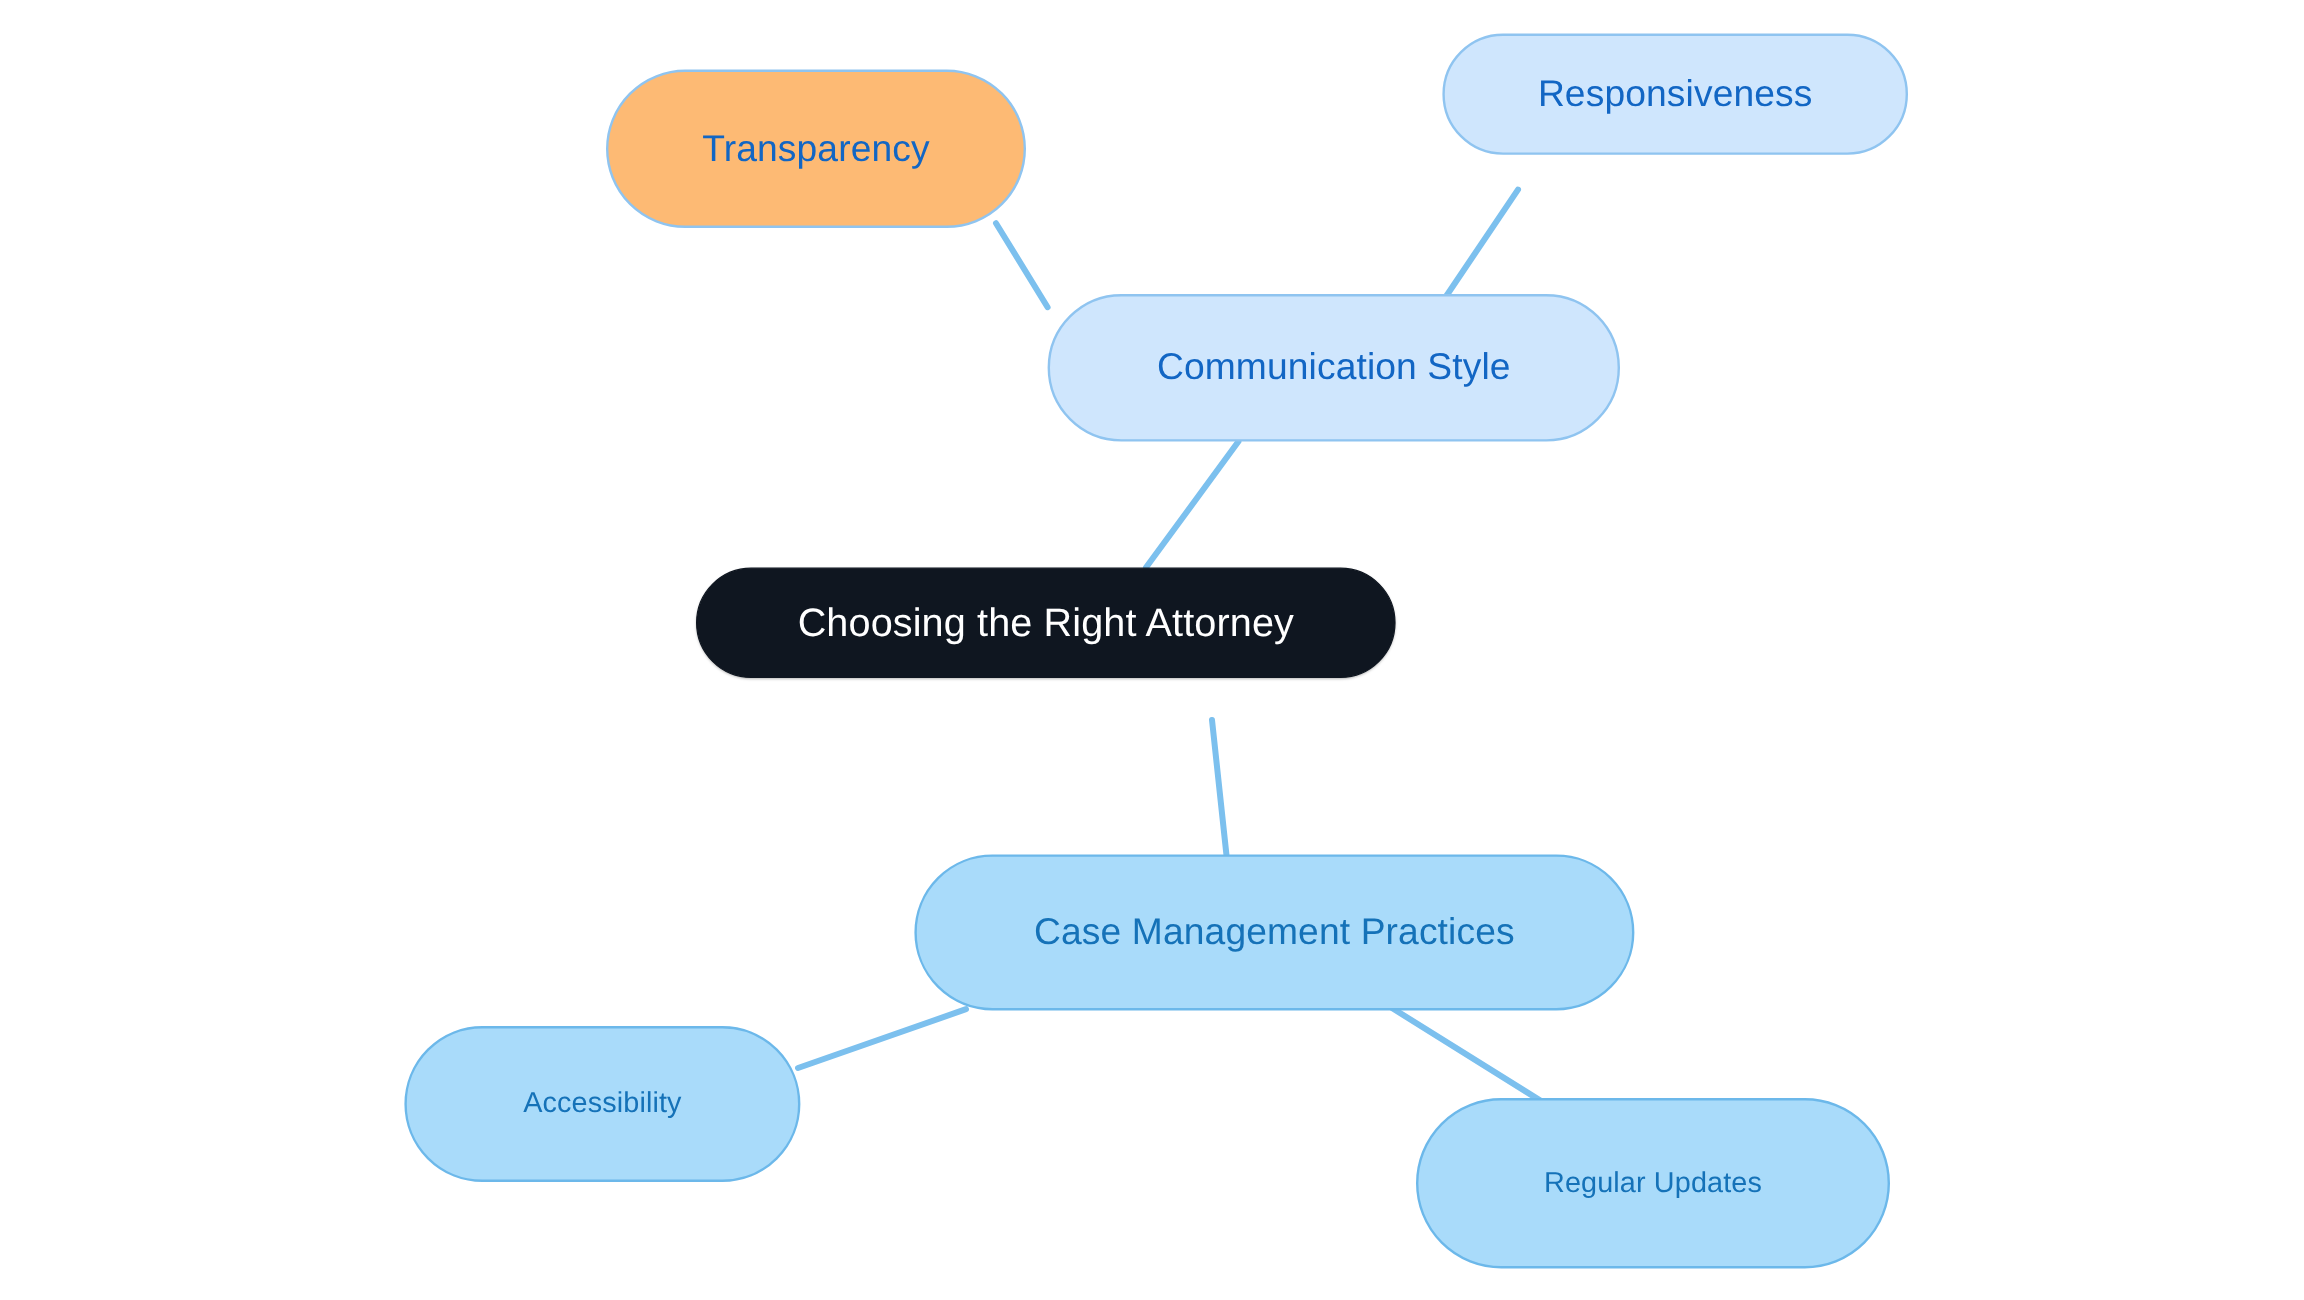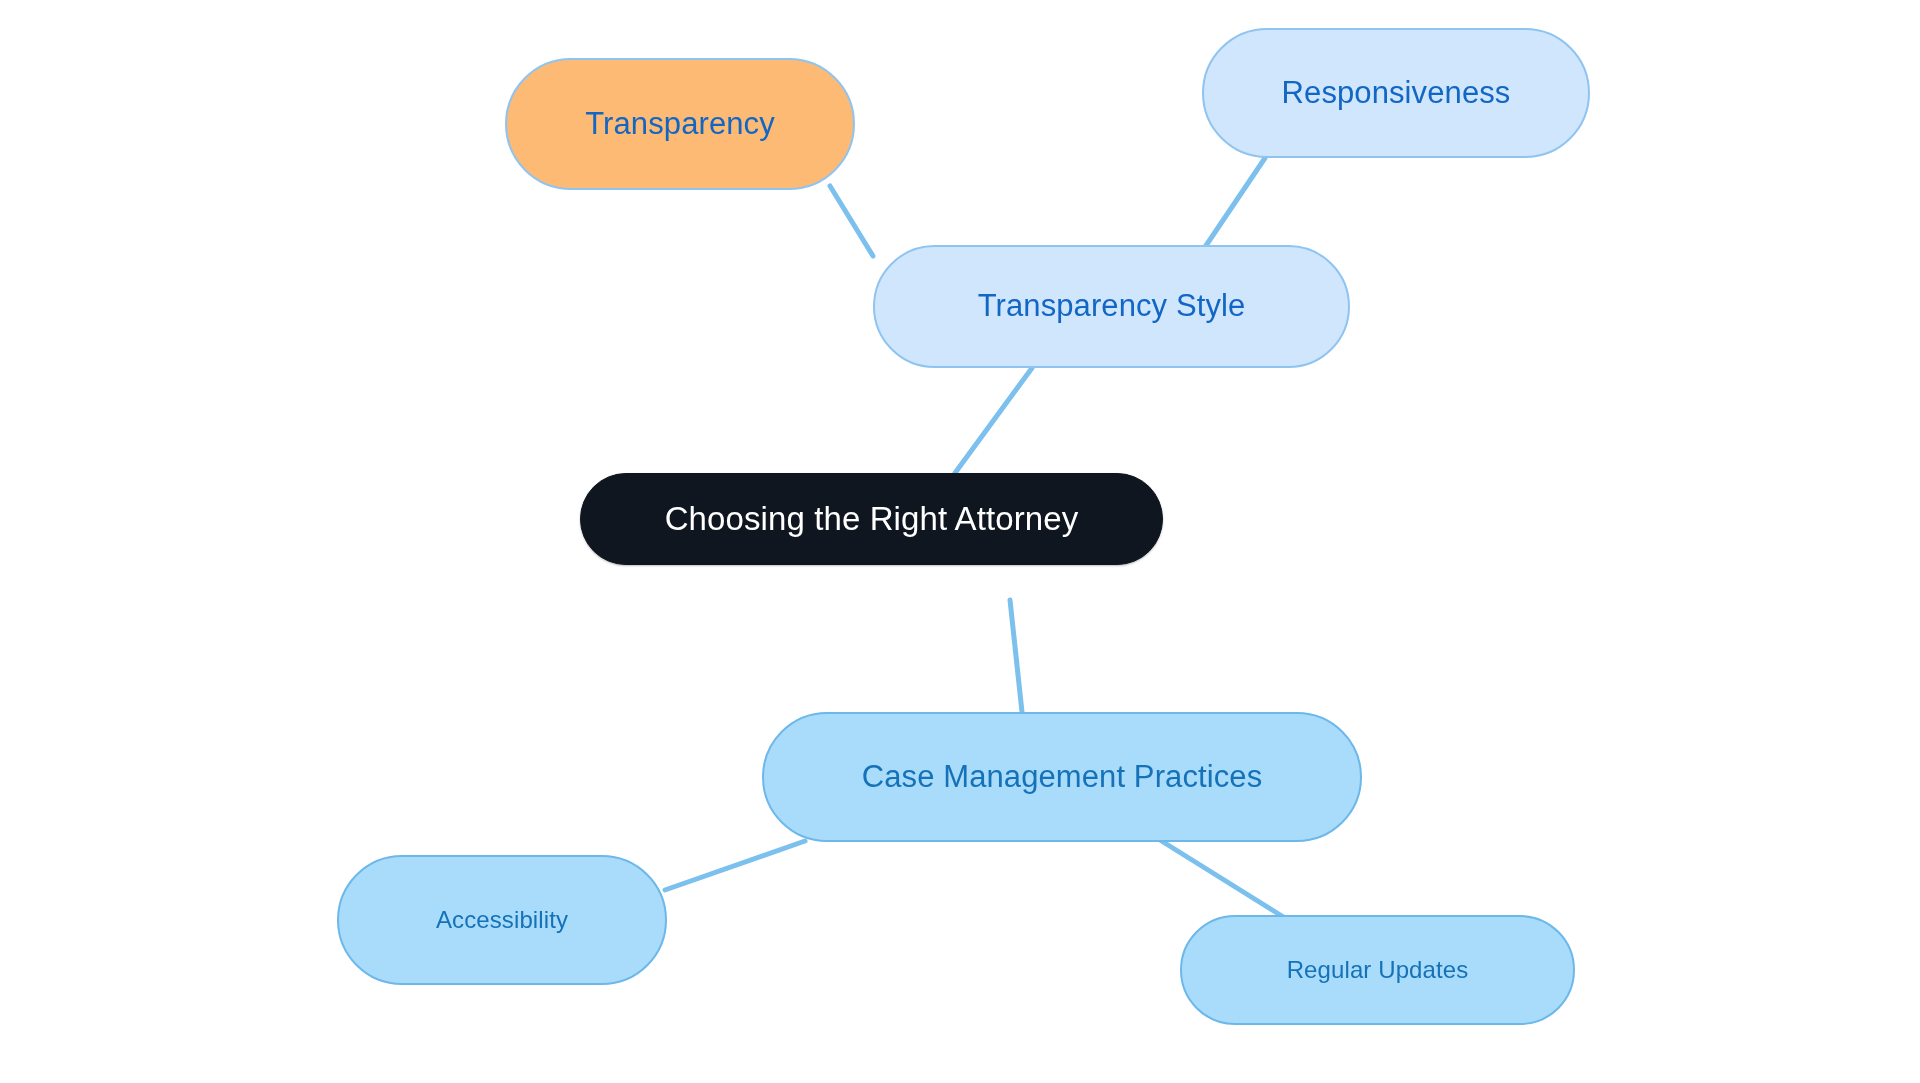--- a/index.html
+++ b/index.html
@@ -90,31 +90,31 @@
       <line x1="1203" y1="250" x2="1265" y2="158" stroke="#7cc0ee" stroke-width="5" stroke-linecap="round"></line>
       <line x1="1010" y1="600" x2="1022" y2="712" stroke="#7cc0ee" stroke-width="5" stroke-linecap="round"></line>
       <line x1="805" y1="841" x2="665" y2="890" stroke="#7cc0ee" stroke-width="5" stroke-linecap="round"></line>
       <line x1="1160" y1="840" x2="1285" y2="918" stroke="#7cc0ee" stroke-width="5" stroke-linecap="round"></line>
     </svg>
   <div id="node-layer">
       <div class="node node-root" style="left: 580px; top: 473px; width: 583px; height: 92px; background: rgb(15, 22, 32); border-color: rgb(15, 22, 32); color: rgb(255, 255, 255);">
         <span class="node-label">Choosing the Right Attorney</span>
       </div>
       <div class="node node-branch-a" style="left: 873px; top: 245px; width: 477px; height: 123px; background: rgb(207, 230, 253); border-color: rgb(143, 196, 240); color: rgb(18, 102, 196);">
-        <span class="node-label">Transparency Style</span>
+        <span class="node-label">Communication Style</span>
       </div>
       <div class="node node-leaf-a" style="left: 505px; top: 58px; width: 350px; height: 132px; background: #fdba74; border-color: rgb(143, 196, 240); color: rgb(18, 102, 196);">
         <span class="node-label">Transparency</span>
       </div>
-      <div class="node node-leaf-a" style="left: 1202px; top: 28px; width: 388px; height: 130px; background: rgb(207, 230, 253); border-color: rgb(143, 196, 240); color: rgb(18, 102, 196);">
+      <div class="node node-leaf-a" style="left: 1202px; top: 28px; width: 388px; height: 101px; background: rgb(207, 230, 253); border-color: rgb(143, 196, 240); color: rgb(18, 102, 196);">
         <span class="node-label">Responsiveness</span>
       </div>
       <div class="node node-branch-b" style="left: 762px; top: 712px; width: 600px; height: 130px; background: rgb(169, 219, 250); border-color: rgb(108, 184, 234); color: rgb(21, 114, 184);">
         <span class="node-label">Case Management Practices</span>
       </div>
       <div class="node node-leaf-b" style="left: 337px; top: 855px; width: 330px; height: 130px; background: rgb(169, 219, 250); border-color: rgb(108, 184, 234); color: rgb(21, 114, 184);">
         <span class="node-label">Accessibility</span>
       </div>
-      <div class="node node-leaf-b" style="left: 1180px; top: 915px; width: 395px; height: 110px; background: rgb(169, 219, 250); border-color: rgb(108, 184, 234); color: rgb(21, 114, 184); text-align: right;">
+      <div class="node node-leaf-b" style="left: 1180px; top: 915px; width: 395px; height: 142px; background: rgb(169, 219, 250); border-color: rgb(108, 184, 234); color: rgb(21, 114, 184); text-align: right;">
         <span class="node-label">Regular Updates</span>
       </div>
     </div>
 </div>
 
 </body></html>

